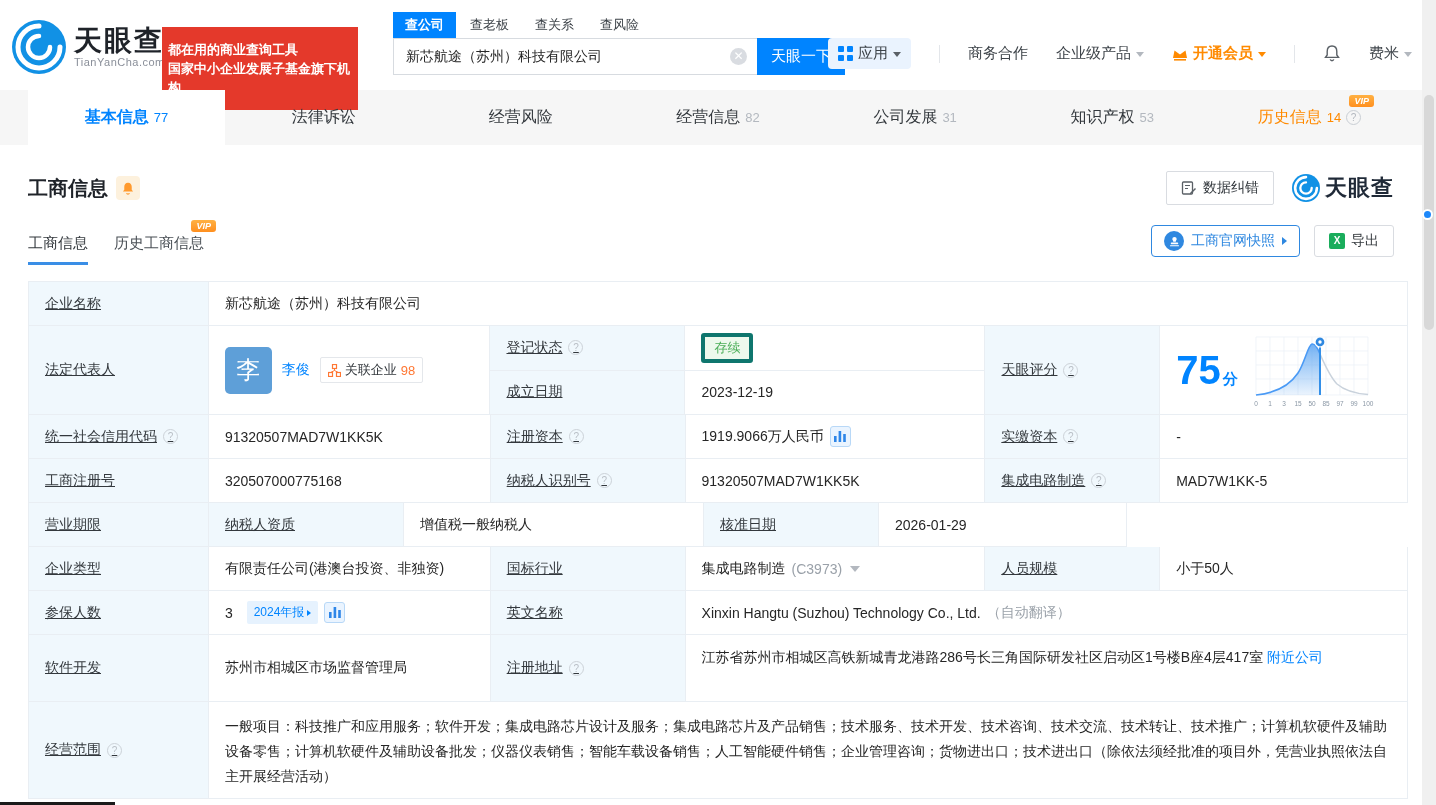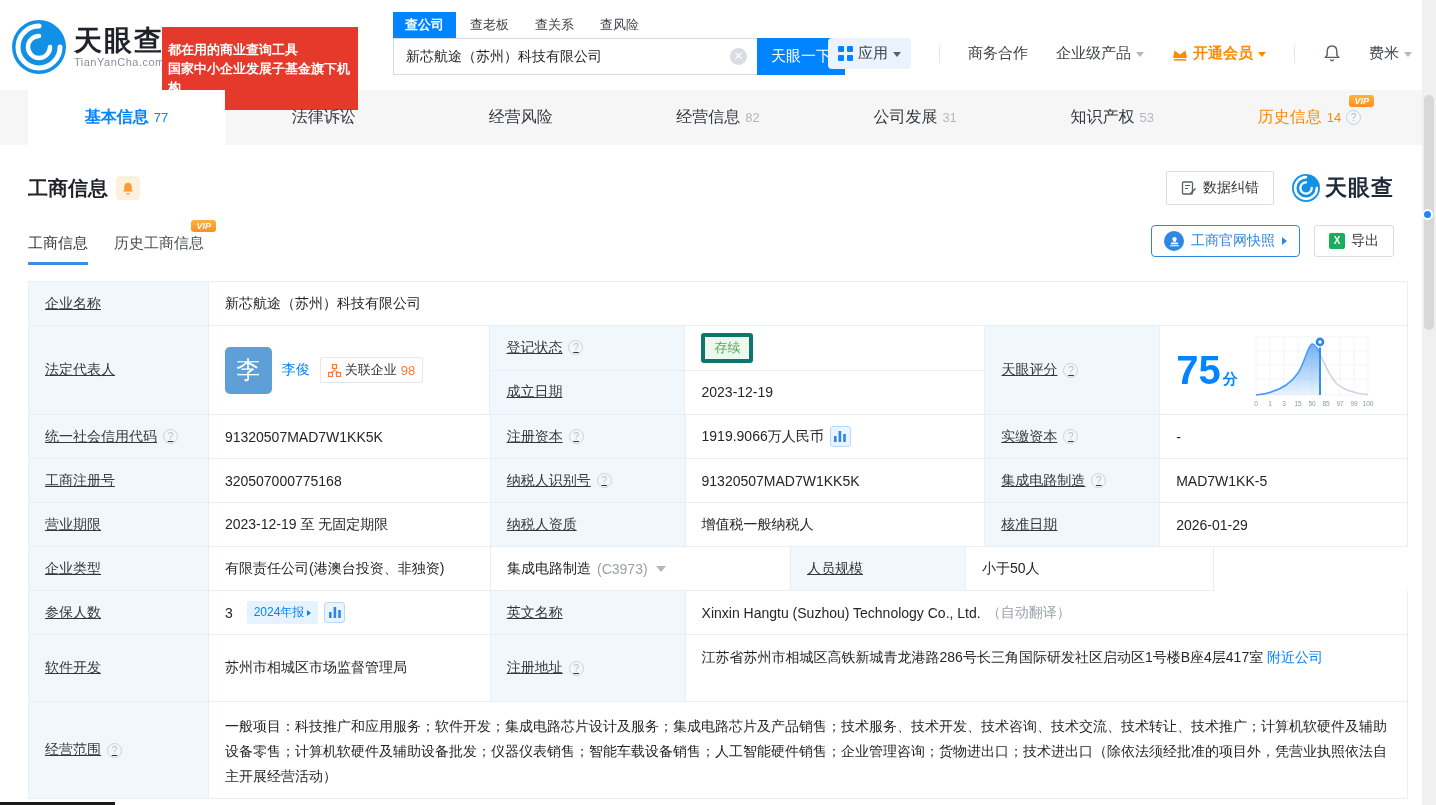--- a/index.html
+++ b/index.html
@@ -434,43 +434,43 @@
       </div>
       <div class="tcell w-v3 h1">
           <span>MAD7W1KK-5</span>
         </div>
     </div>
 
     <div class="trow">
       <div class="tcell label w-l1 h1">
           <span>营业期限</span>
         </div>
-      <div class="tcell w-v1 h1">
-          <span>2023-12-19 至 无固定期限</span>
-        </div>
       <div class="tcell label w-l2 h1">
           <span>纳税人资质</span>
         </div>
       <div class="tcell w-v2 h1">
           <span>增值税一般纳税人</span>
         </div>
       <div class="tcell label w-l3 h1">
           <span>核准日期</span>
         </div>
       <div class="tcell w-v3 h1">
           <span>2026-01-29</span>
         </div>
     </div>
 
     <div class="trow">
       <div class="tcell label w-l1 h1">
           <span>企业类型</span>
         </div>
       <div class="tcell w-v1 h1">
           <span>有限责任公司(港澳台投资、非独资)</span>
+        </div>
+      <div class="tcell label w-l2 h1">
+          <span>国标行业</span>
         </div>
       <div class="tcell w-v2 h1">
         <span>集成电路制造</span>
         <span class="gray-note">(C3973)</span>
         <i class="caret-down-g"></i>
       </div>
       <div class="tcell label w-l3 h1">
           <span>人员规模</span>
         </div>
       <div class="tcell w-v3 h1">

